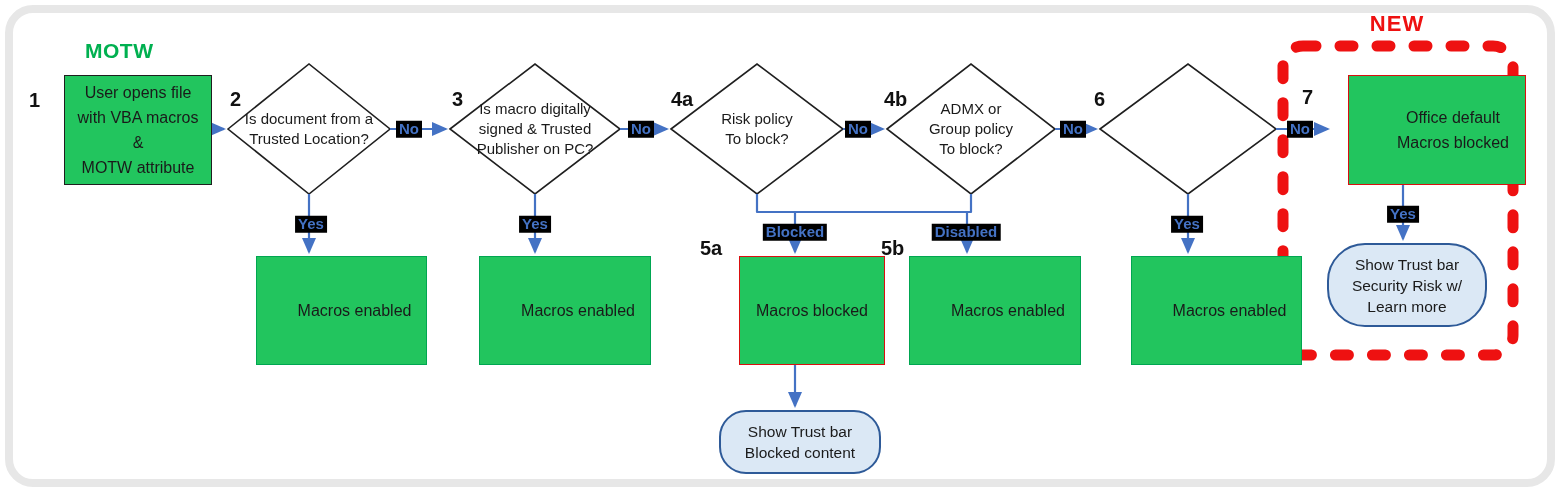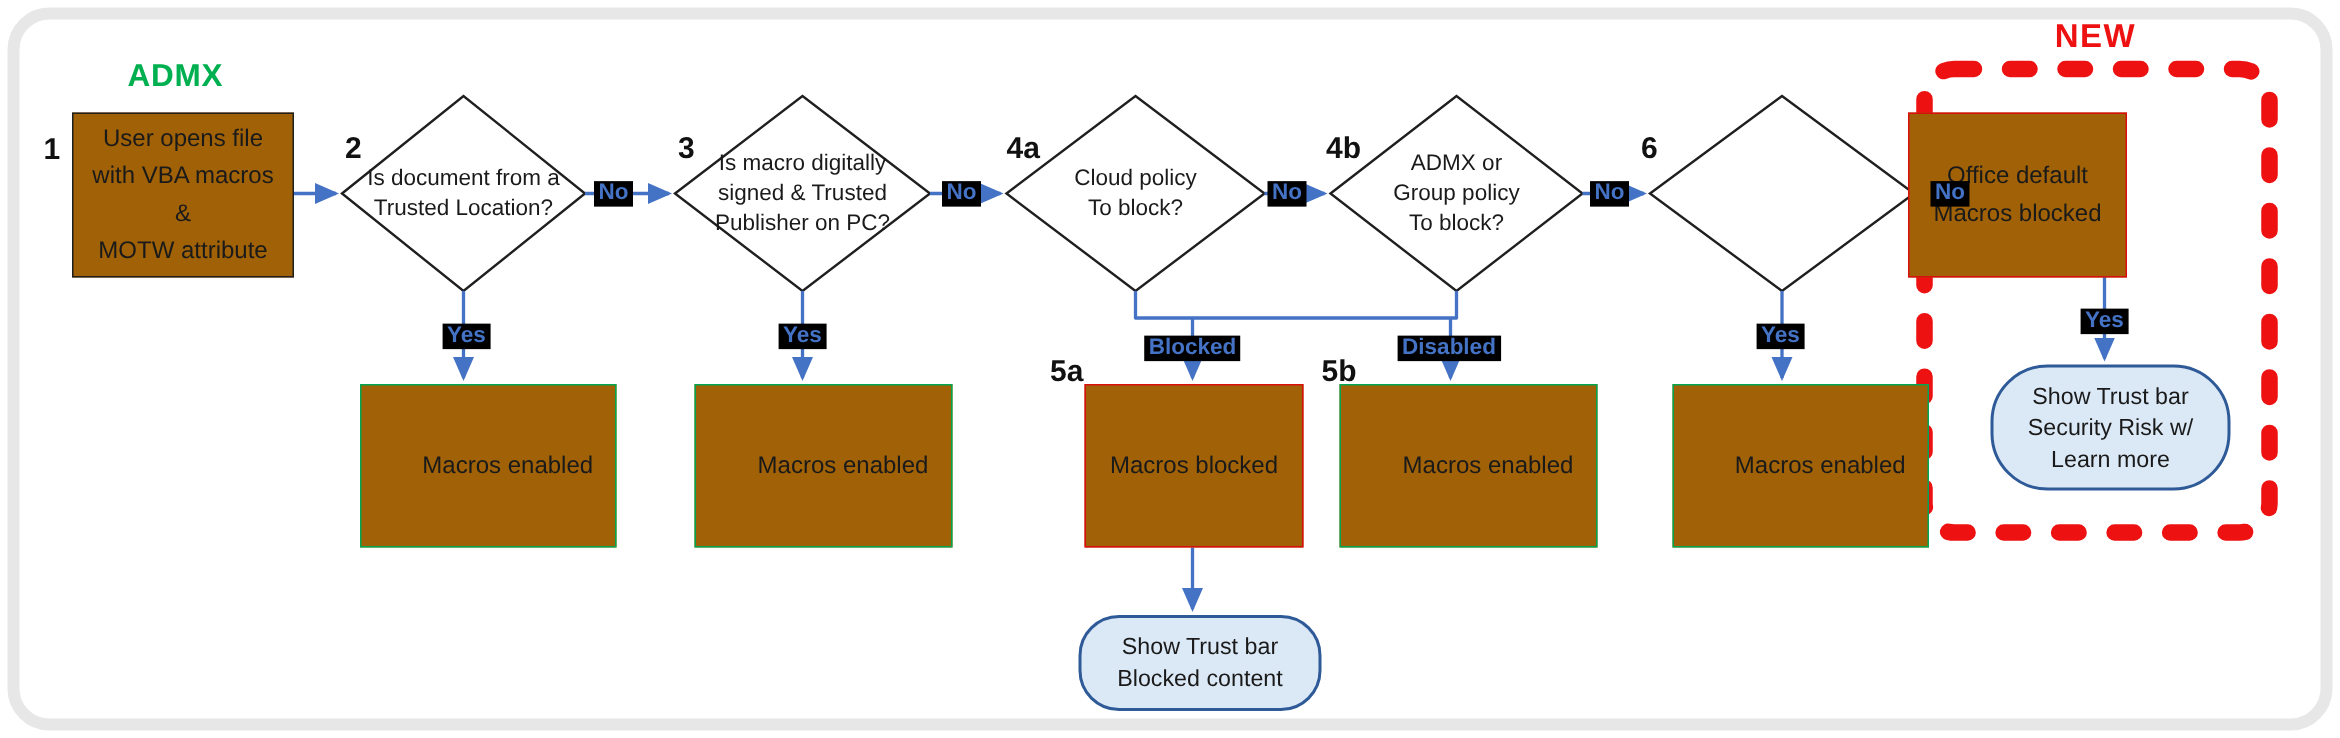--- a/index.html
+++ b/index.html
@@ -9,21 +9,21 @@
   }
   .frame{
     position:absolute;left:5px;top:5px;right:5px;bottom:5px;
     border:8px solid #e7e7e7;border-radius:28px;pointer-events:none;
   }
   svg.layer{position:absolute;left:0;top:0;}
   .node{
     position:absolute;display:flex;align-items:center;justify-content:center;
     text-align:center;white-space:pre-line;color:#1a1a1a;
   }
-  .box{background:#a16207;}
+  .box{background:#22c55e;margin-left:16px;}
   .box-black{border:1.8px solid #1f1f1f;font-size:16px;line-height:25px;}
   .box-green{border:1.6px solid #00a651;font-size:16px;padding-left:26px;}
   .box-red{border:1.6px solid #d90f0f;font-size:16px;}
   .box7{border:1.8px solid #d90f0f;font-size:16px;line-height:25px;}
   .diamond-text{font-size:15px;line-height:20px;background:transparent;}
   .stadium{
     background:#dbe8f5;border:2.2px solid #2e5a98;
     font-size:15.5px;line-height:21px;
   }
   .stadium-blocked{border-radius:27px;}
@@ -71,46 +71,46 @@
       <path d="M535,194 L535,252" marker-end="url(#ah)"></path>
       <path d="M1188,194 L1188,252" marker-end="url(#ah)"></path>
       <path d="M757,194 L757,212 L971,212 L971,194" stroke-linejoin="round"></path>
       <path d="M795,212 L795,252" marker-end="url(#ah)"></path>
       <path d="M967,212 L967,252" marker-end="url(#ah)"></path>
       <path d="M795,365 L795,406" marker-end="url(#ah)"></path>
       <path d="M1403,183 L1403,239" marker-end="url(#ah)"></path>
     </g>
   </svg>
 
-  <div class="title title-start">ADMX</div>
+  <div class="title title-start">MOTW</div>
   <div class="title title-new">NEW</div>
 
   <div class="num" style="left:29px;top:90px;">1</div>
   <div class="num" style="left:230px;top:89px;">2</div>
   <div class="num" style="left:452px;top:89px;">3</div>
   <div class="num" style="left:671px;top:89px;">4a</div>
   <div class="num" style="left:884px;top:89px;text-align:right;">4b</div>
   <div class="num" style="left:1094px;top:89px;">6</div>
   <div class="num" style="left:1302px;top:87px;">7</div>
   <div class="num" style="left:700px;top:238px;">5a</div>
   <div class="num" style="left:881px;top:238px;">5b</div>
 
   <div class="node box box-black" style="left:48px;top:75px;width:146px;height:108px;">User opens file
 with VBA macros
 &amp;
 MOTW attribute</div>
-  <div class="node box box7" style="left:1272px;top:75px;width:144px;height:108px;">Office default
+  <div class="node box box7" style="left:1332px;top:75px;width:144px;height:108px;padding-left:32px;">Office default
 Macros blocked</div>
 
   <div class="node diamond-text" style="left:455px;top:64px;width:160px;height:130px;">Is macro digitally
 signed &amp; Trusted
 Publisher on PC?</div>
   <div class="node diamond-text" style="left:229px;top:64px;width:160px;height:130px;">Is document from a
 Trusted Location?</div>
-  <div class="node diamond-text" style="left:677px;top:64px;width:160px;height:130px;">Cloud policy
+  <div class="node diamond-text" style="left:677px;top:64px;width:160px;height:130px;">Risk policy
 To block?</div>
   <div class="node diamond-text" style="left:891px;top:64px;width:160px;height:130px;">ADMX or
 Group policy
 To block?</div>
 
   <div class="node box box-green" style="left:240px;top:256px;width:143px;height:107px;">Macros enabled</div>
   <div class="node box box-green" style="left:463px;top:256px;width:144px;height:107px;">Macros enabled</div>
   <div class="node box box-red" style="left:723px;top:256px;width:144px;height:107px;">Macros blocked</div>
   <div class="node box box-green" style="left:893px;top:256px;width:144px;height:107px;">Macros enabled</div>
   <div class="node box box-green" style="left:1115px;top:256px;width:143px;height:107px;">Macros enabled</div>

